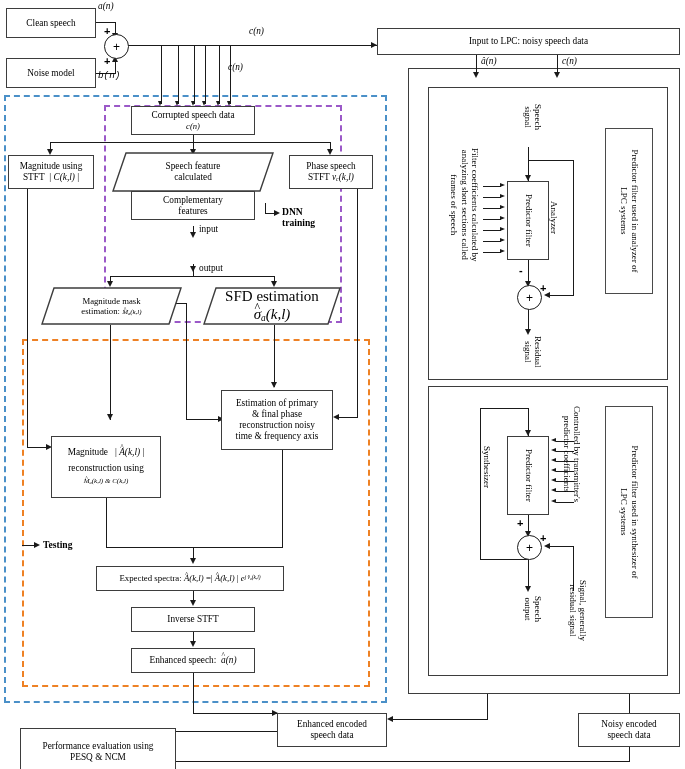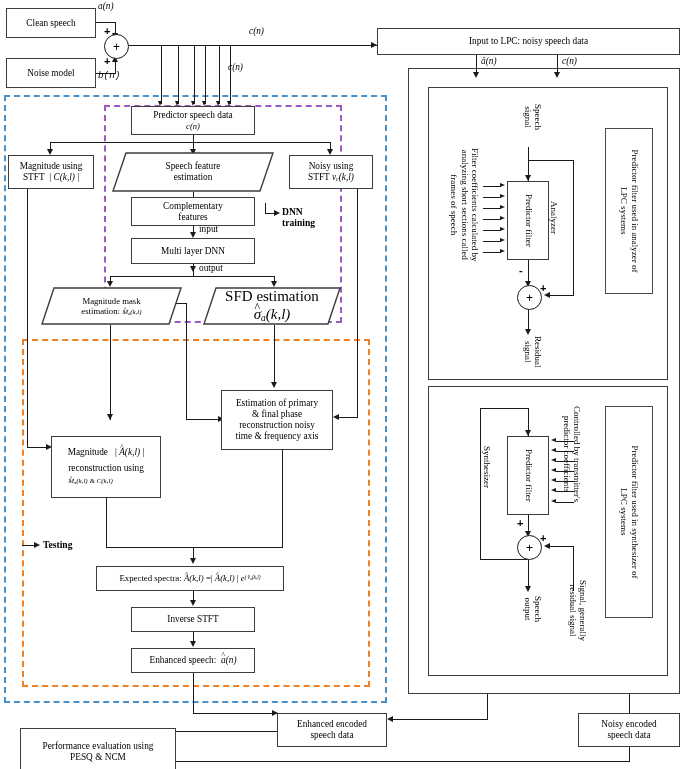--- a/index.html
+++ b/index.html
@@ -18,21 +18,21 @@
   }
   
   .box{
     position:absolute;
     box-sizing:border-box;
     border:1.3px solid #3d3d3d;
     background:#fff;
     display:flex;
     align-items:center;
     justify-content:center;
-    text-align:left;
+    text-align:center;
     line-height:1.18;
     font-size:9.3px;
     padding:1px 2px;
     z-index:6;
   }
   .plain{
     position:absolute;
     text-align:center;
     line-height:1.15;
     font-size:9.3px;
@@ -203,21 +203,21 @@
 
   <div class="ln lnv" style="left:476px;top:55px;height:20px;"></div>
   <div class="ar down" style="left:473px;top:72px;"></div>
   <div class="lbl" style="left:481px;top:56px;">â(n)</div>
 
   <div class="ln lnv" style="left:557px;top:55px;height:20px;"></div>
   <div class="ar down" style="left:554px;top:72px;"></div>
   <div class="lbl" style="left:562px;top:56px;">c(n)</div>
 
   <div class="box" style="left:131px;top:106px;width:124px;height:29px;flex-direction:column;">
-    <span>Predictor speech data</span>
+    <span>Corrupted speech data</span>
     <span class="it" style="font-size:8.6px;">c(n)</span>
   </div>
 
   <div class="ln lnv" style="left:192.5px;top:135px;height:8px;"></div>
   <div class="ln lnh" style="left:50px;top:142px;width:280px;"></div>
   <div class="ln lnv" style="left:50px;top:142px;height:10px;"></div>
   <div class="ar down" style="left:47px;top:149px;"></div>
   <div class="ln lnv" style="left:192.5px;top:142px;height:10px;"></div>
   <div class="ar down" style="left:189.5px;top:149px;"></div>
   <div class="ln lnv" style="left:330px;top:142px;height:10px;"></div>
@@ -228,45 +228,42 @@
     <span>STFT&nbsp; | <span class="it">C(k,l)</span> |</span>
   </div>
 
   <div class="para" style="left:112px;top:152px;width:162px;height:40px;">
     <svg class="pshape" viewBox="0 0 162 40" preserveAspectRatio="none">
       <polygon points="14,1 161,1 148,39 1,39" fill="#fff" stroke="#3d3d3d" stroke-width="1.4"></polygon>
     </svg>
     <div class="plabel">
       <span>
         <span>Speech feature</span><br>
-        <span>estimation</span>
+        <span>calculated</span>
       </span>
     </div>
   </div>
 
   <div class="box" style="left:289px;top:155px;width:84px;height:34px;flex-direction:column;">
-    <span>Noisy using</span>
+    <span>Phase speech</span>
     <span>STFT <span class="it">v<sub>c</sub>(k,l)</span></span>
   </div>
 
   <div class="ln lnv" style="left:192.5px;top:192px;height:9px;"></div>
   <div class="ar down" style="left:189.5px;top:198px;"></div>
 
-  <div class="box" style="left:131px;top:197px;width:124px;height:29px;flex-direction:column;">
+  <div class="box" style="left:131px;top:191px;width:124px;height:29px;flex-direction:column;">
     <span>Complementary</span>
     <span>features</span>
   </div>
 
   <div class="ln lnv" style="left:192.5px;top:226px;height:9px;"></div>
   <div class="ar down" style="left:189.5px;top:232px;"></div>
   <div class="plain" style="left:199px;top:224px;">input</div>
 
-  <div class="box" style="left:131px;top:238px;width:124px;height:26px;">
-    <span>Multi layer DNN</span>
-  </div>
 
   <div class="ln lnv" style="left:192.5px;top:264px;height:8px;"></div>
   <div class="ar down" style="left:189.5px;top:266px;"></div>
   <div class="plain" style="left:199px;top:263px;">output</div>
 
   <div class="ln lnv" style="left:265px;top:203px;height:11px;"></div>
   <div class="ln lnh" style="left:265px;top:213px;width:11px;"></div>
   <div class="ar right" style="left:274px;top:209.5px;"></div>
   <div class="boldlbl" style="left:282px;top:207px;text-align:left;">
     <span>DNN</span><br>

